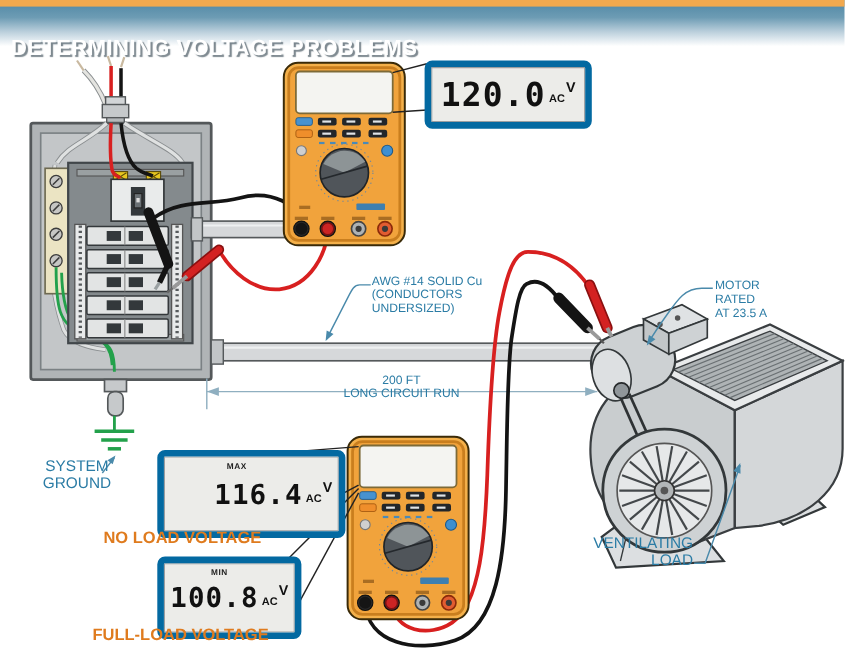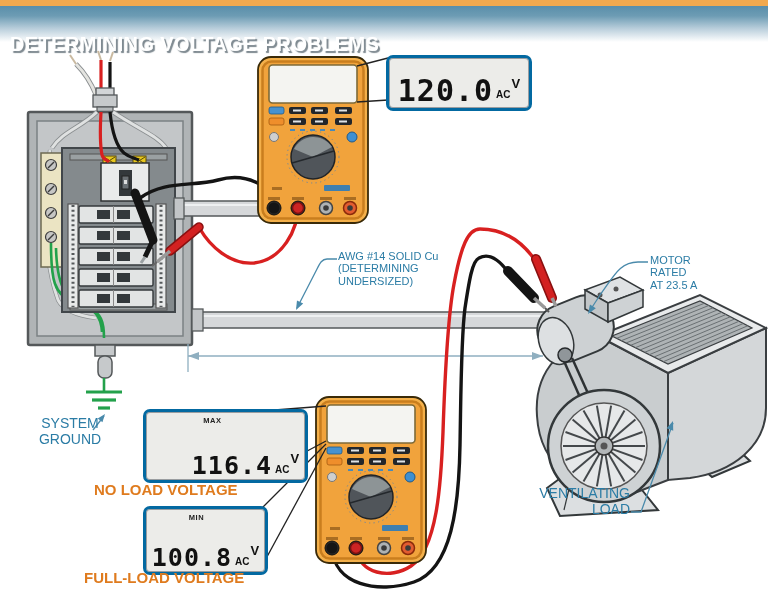--- a/index.html
+++ b/index.html
@@ -10,22 +10,22 @@
           background:linear-gradient(180deg,#4e86a4 0%,#6d9cb4 38%,#b9cedb 68%,#ffffff 100%);}
   .accent-bar{position:absolute;left:0;top:0;width:768px;height:6px;background:#f2a94e;}
   .title{position:absolute;left:10px;top:9px;font-size:20px;font-weight:800;letter-spacing:.4px;
          color:#ffffff;text-shadow:2px 2px 1px rgba(70,85,95,.7);white-space:nowrap;margin-top:24px;}
   
   svg.art{position:absolute;left:0;top:0;}
   
   .bl{position:absolute;color:#2b7ca5;font-size:11px;line-height:1.12;white-space:nowrap;}
   .ol{position:absolute;color:#df7b1e;font-size:15px;font-weight:700;white-space:nowrap;}
   
-  .lcd{position:absolute;background:#ecece9;border:3px solid #0369a1;border-radius:7px;
-       box-shadow:0 0 0 1px #9a9da0 inset;display:flex;align-items:flex-end;justify-content:center;}
+  .lcd{position:absolute;background:#ecece9;border:6px solid #0369a1;border-radius:7px;
+       box-shadow:0 0 0 1px #9a9da0 inset;display:flex;align-items:center;justify-content:center;}
   .lcd-row{display:flex;align-items:center;}
   .lcd-digits{font-family:"DejaVu Sans Mono",monospace;font-weight:700;color:#111;letter-spacing:1px;}
   .lcd-mode{font-size:10px;font-weight:700;color:#111;margin-left:3px;margin-top:8px;}
   .lcd-unit{font-size:13px;font-weight:700;color:#111;margin-left:1px;margin-top:-14px;}
   .lcd-tag{position:absolute;top:4px;left:36%;font-size:7.5px;font-weight:700;color:#222;letter-spacing:.5px;}
   .big .lcd-digits{font-size:30px;}
   .small .lcd-digits{font-size:25px;}
   .tr{text-align:right;} .tc{text-align:center;}
 </style>
 </head>
@@ -368,24 +368,28 @@
     <span class="lcd-tag">MIN</span>
     <div class="lcd-row">
       <span class="lcd-digits">100.8</span>
       <span class="lcd-mode">AC</span>
       <span class="lcd-unit">V</span>
     </div>
   </div>
 
   <div class="bl" style="left:338px;top:250px;">
     <div>AWG #14 SOLID Cu</div>
-    <div>(DETERMINING</div>
+    <div>(CONDUCTORS</div>
     <div>UNDERSIZED)</div>
   </div>
 
+  <div class="bl tc" style="left:290px;top:340px;width:150px;">
+    <div>200 FT</div>
+    <div>LONG CIRCUIT RUN</div>
+  </div>
 
   <div class="bl tc" style="left:28px;top:416px;width:84px;font-size:14px;">
     <div>SYSTEM</div>
     <div>GROUND</div>
   </div>
 
   <div class="bl" style="left:650px;top:254px;">
     <div>MOTOR</div>
     <div>RATED</div>
     <div>AT 23.5 A</div>

